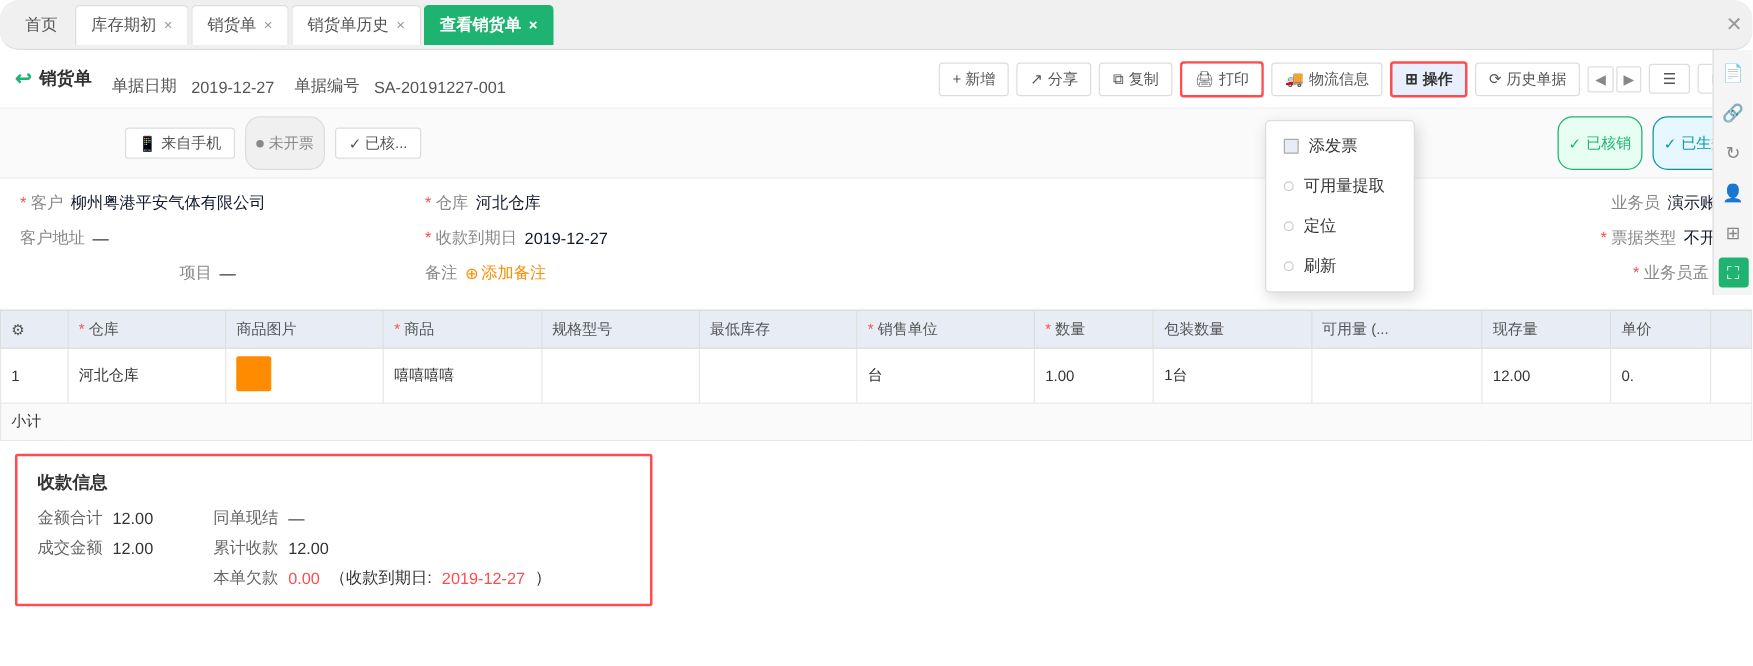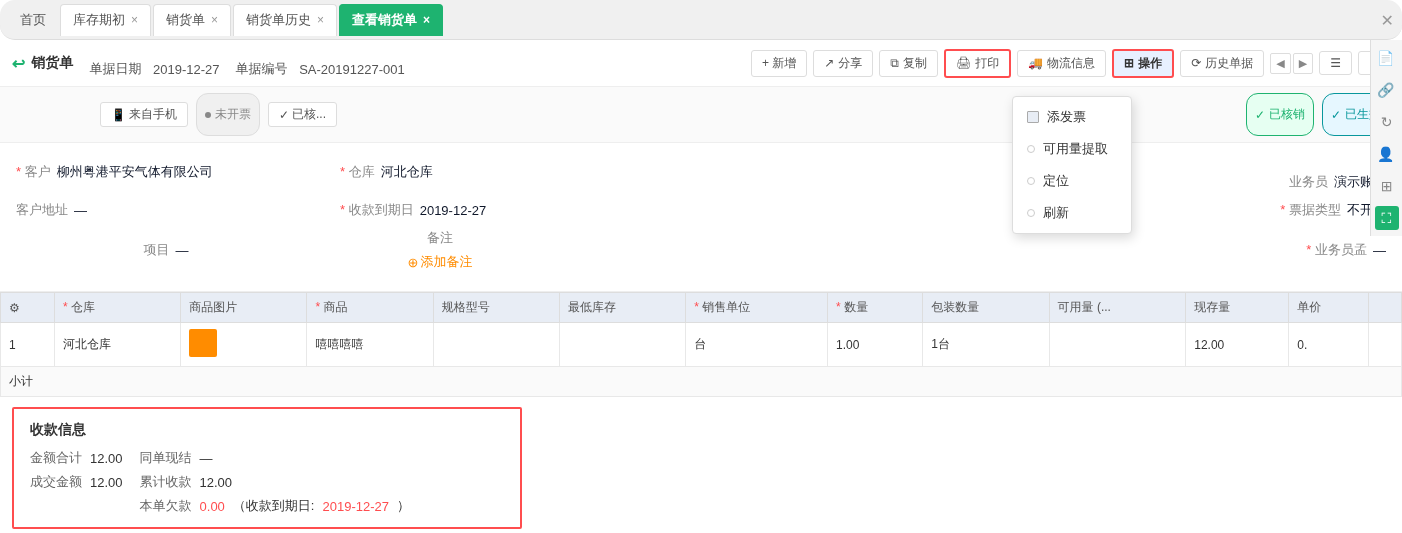--- a/index.html
+++ b/index.html
@@ -80,21 +80,21 @@
     td { padding: 6px 8px; border: 1px solid #e8e8e8; white-space: nowrap; }
     .subtotal-row td { background: #fafafa; }
     .img-placeholder { width: 28px; height: 28px; background: #ff8c00; display: inline-block; border-radius: 2px; }
 
     
     .summary-area {
       border: 2px solid #ff4d4f; margin: 10px 12px; padding: 12px 16px;
       background: #fff; border-radius: 2px; max-width: 510px;
     }
     .summary-title { font-weight: bold; font-size: 14px; margin-bottom: 10px; }
-    .summary-rows { display: flex; gap: 17px; }
+    .summary-rows { display: flex; gap: 48px; }
     .summary-col { display: flex; flex-direction: column; gap: 6px; }
     .summary-item { display: flex; align-items: center; gap: 8px; font-size: 13px; }
     .summary-label { color: #666; white-space: nowrap; }
     .summary-value { color: #333; }
     .summary-value.red { color: #ff4d4f; }
     .summary-value.date { color: #ff4d4f; }
 
     
     .dropdown-menu {
       position: absolute; top: 70px; right: 200px; background: #fff;
@@ -235,21 +235,21 @@
     <div class="form-area">
       <div class="form-row">
         <div class="form-field" style="min-width:300px;">
           <span class="field-label required">客户</span>
           <span class="field-value long">柳州粤港平安气体有限公司</span>
         </div>
         <div class="form-field" style="min-width:200px;">
           <span class="field-label required">仓库</span>
           <span class="field-value">河北仓库</span>
         </div>
-        <div class="form-field" style="margin-left:auto;margin-top:20px;">
+        <div class="form-field" style="margin-left:auto;">
           <span class="field-label">业务员</span>
           <span class="field-value">演示账号</span>
         </div>
       </div>
       <div class="form-row">
         <div class="form-field" style="min-width:300px;">
           <span class="field-label">客户地址</span>
           <span class="field-value">—</span>
         </div>
         <div class="form-field" style="min-width:200px;">
@@ -259,21 +259,21 @@
         <div class="form-field" style="margin-left:auto;">
           <span class="field-label required">票据类型</span>
           <span class="field-value">不开票</span>
         </div>
       </div>
       <div class="form-row">
         <div class="form-field" style="min-width:300px;justify-content:center;">
           <span class="field-label">项目</span>
           <span class="field-value">—</span>
         </div>
-        <div class="form-field" style="min-width:200px;flex-direction:column;">
+        <div class="form-field" style="min-width:200px;">
           <span class="field-label">备注</span>
           <span class="add-note">
             <span>⊕</span>
             <span>添加备注</span>
           </span>
         </div>
         <div class="form-field" style="margin-left:auto;">
           <span class="field-label required">业务员孟</span>
           <span class="field-value">—</span>
         </div>

